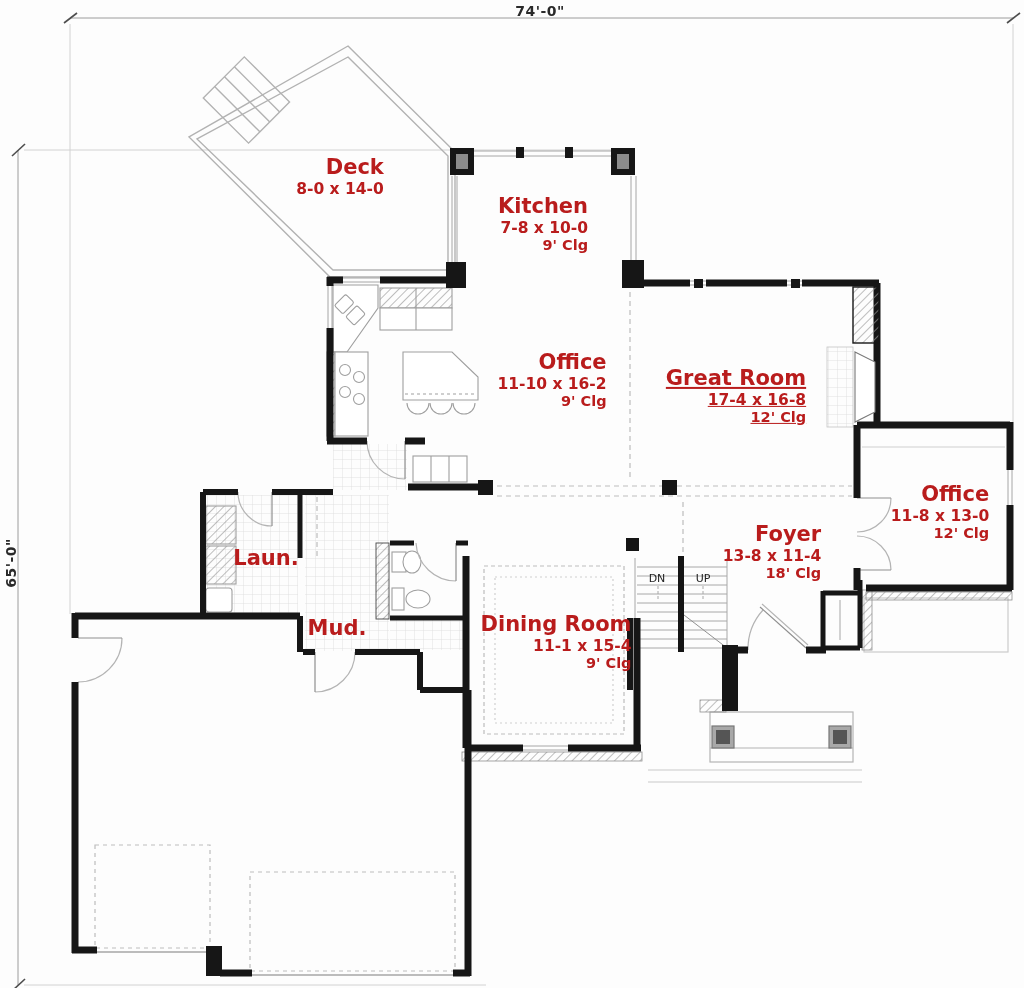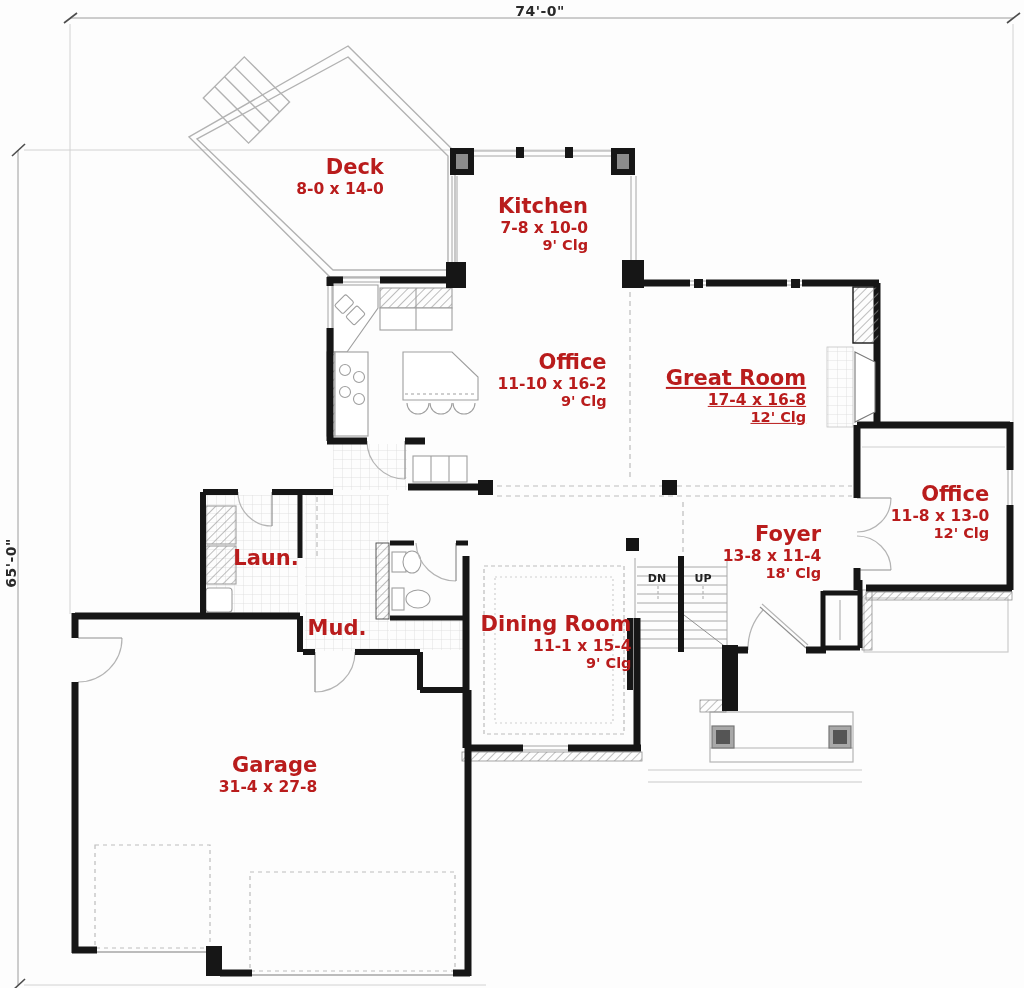--- a/index.html
+++ b/index.html
@@ -27,21 +27,21 @@
     position:absolute;
     color:#2a2a2a;
     font-size:14px;font-weight:700;
     transform:translate(-50%,-50%);
     letter-spacing:0.5px;
   }
   .dim.vert{transform:translate(-50%,-50%) rotate(-90deg);}
   .stair-lbl{
     position:absolute;
     transform:translate(-50%,-50%);
-    font-size:11px;font-weight:700;color:#222;
+    font-size:11px;font-weight:400;color:#222;
   }
 </style>
 </head>
 <body>
 
 <div class="sheet">
 
 <svg viewBox="0 0 1024 988" width="1024" height="988">
   <defs>
     <pattern id="hatch" width="6" height="6" patternUnits="userSpaceOnUse" patternTransform="rotate(45)">
@@ -338,21 +338,17 @@
     <span class="nm">Laun.</span>
   </div>
   <div class="lbl" style="left:337px;top:592px;margin-top:36px;">
     <span class="nm">Mud.</span>
   </div>
   <div class="lbl" style="left:556px;top:642px;">
     <span class="nm">Dining Room</span>
     <span class="sz">11-1 x 15-4</span>
     <span class="cl">9' Clg</span>
   </div>
-  <div class="lbl" style="left:268px;top:775px;">
-    <span class="nm">Garage</span>
-    <span class="sz">31-4 x 27-8</span>
-  </div>
 
   <div class="stair-lbl" style="left:657px;top:578px;">DN</div>
   <div class="stair-lbl" style="left:703px;top:578px;">UP</div>
 
 </div>
 
 </body></html>

